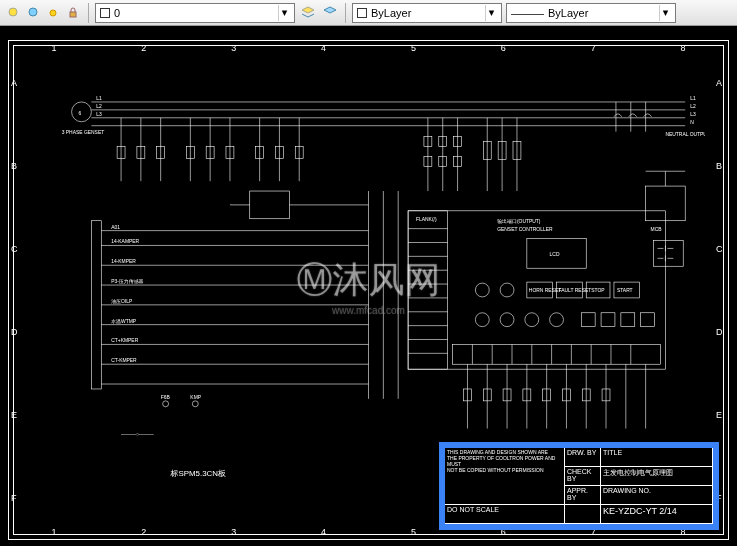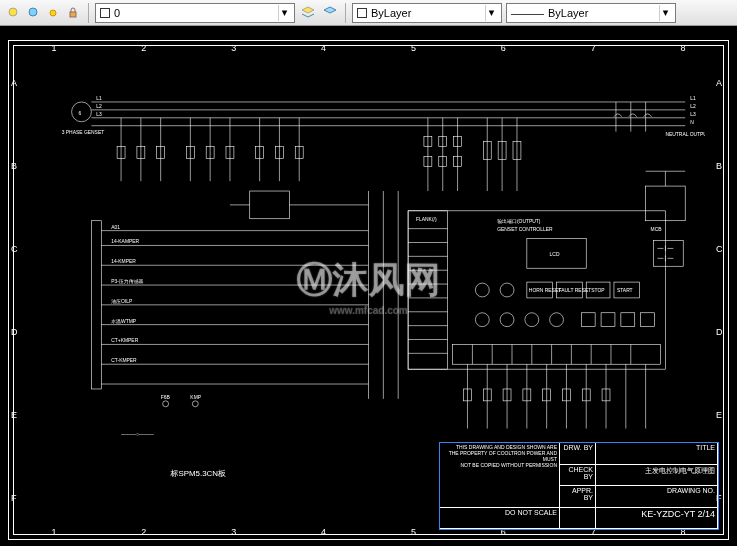--- a/index.html
+++ b/index.html
@@ -16,23 +16,23 @@
 .inner-frame { position: absolute; inset: 4px; border: 1px solid #fff; }
 .ruler { position: absolute; color: #fff; font-size: 9px; font-family: Arial; }
 .ruler.top { top: 2px; left: 0; right: 0; height: 12px; display: flex; justify-content: space-around; }
 .ruler.bottom { bottom: 0; left: 0; right: 0; height: 12px; display: flex; justify-content: space-around; }
 .ruler.left { left: 2px; top: 0; bottom: 0; width: 10px; display: flex; flex-direction: column; justify-content: space-around; }
 .ruler.right { right: 2px; top: 0; bottom: 0; width: 10px; display: flex; flex-direction: column; justify-content: space-around; }
 .schematic { position: absolute; inset: 18px; color: #15803d; }
 svg.diagram { width: 100%; height: 100%; }
 svg.diagram line, svg.diagram rect, svg.diagram circle, svg.diagram path { stroke: #fff; stroke-width: 0.6; fill: none; }
 svg.diagram text { fill: #fff; font-size: 5px; font-family: Arial; }
-.title-block { position: absolute; right: 4px; bottom: 4px; width: 280px; height: 88px; border: 1px solid #3b82f6; color: #fff; font-size: 7px; display: grid; grid-template-columns: 120px 36px 1fr; grid-template-rows: repeat(4, 1fr); text-align: right; }
+.title-block { position: absolute; right: 4px; bottom: 4px; width: 280px; height: 88px; border: 6px solid #3b82f6; color: #fff; font-size: 7px; display: grid; grid-template-columns: 120px 36px 1fr; grid-template-rows: repeat(4, 1fr); }
 .title-block div { border-right: 1px solid #fff; border-bottom: 1px solid #fff; padding: 1px 2px; overflow: hidden; }
-.watermark { position: absolute; left: 50%; top: 50%; transform: translate(-50%, -50%); color: rgba(255,255,255,0.45); font-size: 36px; font-weight: bold; pointer-events: none; font-family: "Microsoft YaHei", Arial; text-shadow: 0 0 2px rgba(255,255,255,0.3); }
+.watermark { position: absolute; left: 50%; top: 50%; transform: translate(-50%, -50%); color: rgba(255,255,255,0.45); font-size: 36px; font-weight: normal; pointer-events: none; font-family: "Microsoft YaHei", Arial; text-shadow: 0 0 2px rgba(255,255,255,0.3); }
 .watermark .sub { font-size: 10px; display: block; text-align: center; opacity: 0.6; }
 </style>
 </head>
 <body>
 
 <div class="toolbar">
   <div class="tool-icons">
     <span class="tool-icon">
         <svg width="14" height="14">
           <circle cx="7" cy="6" r="4" fill="#ffe040" stroke="#aa8"></circle>

